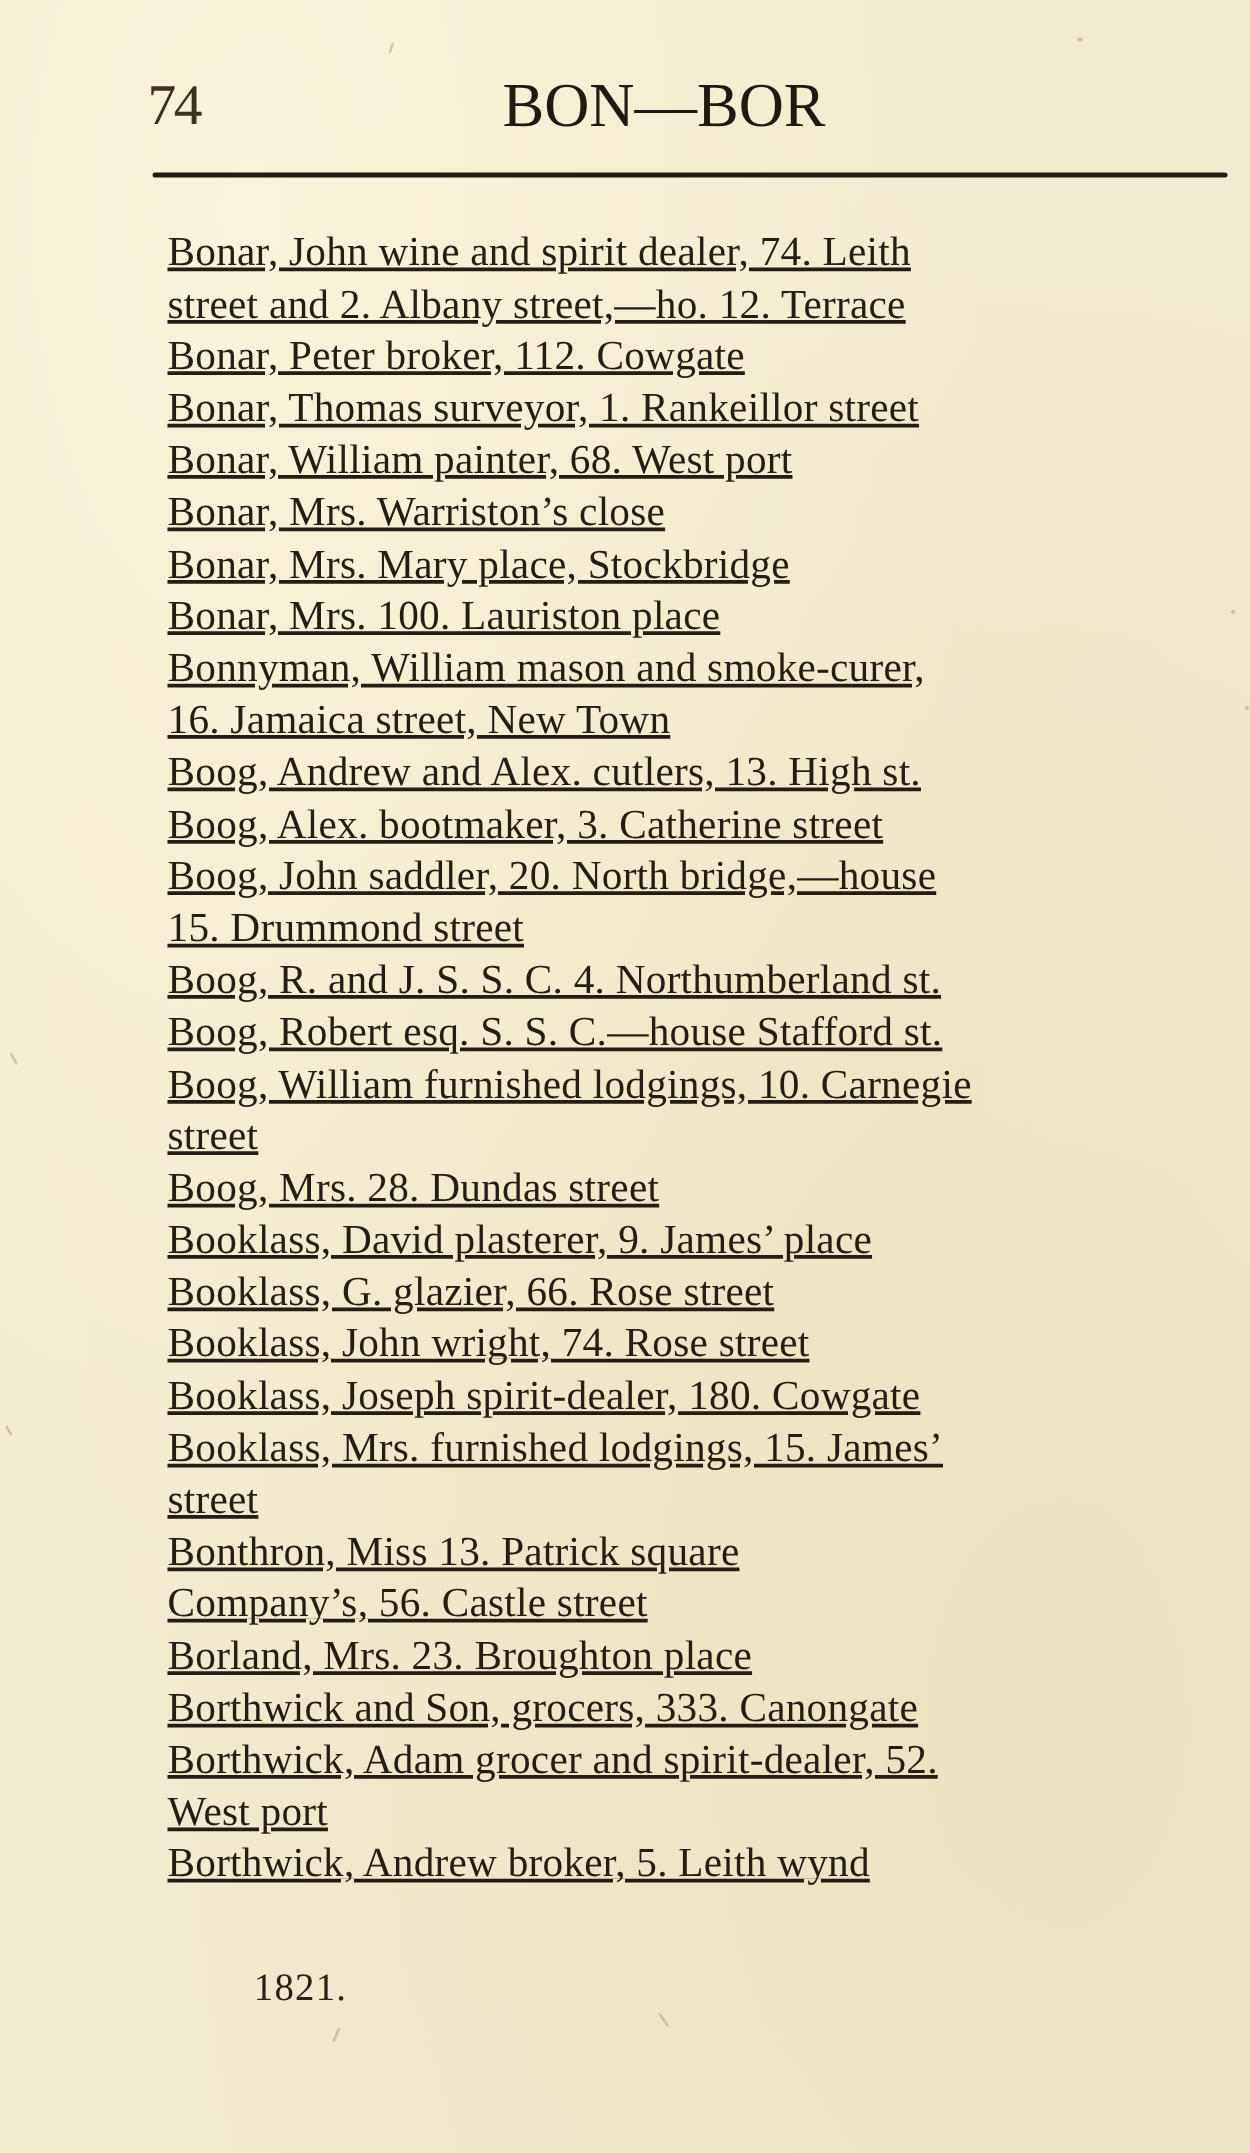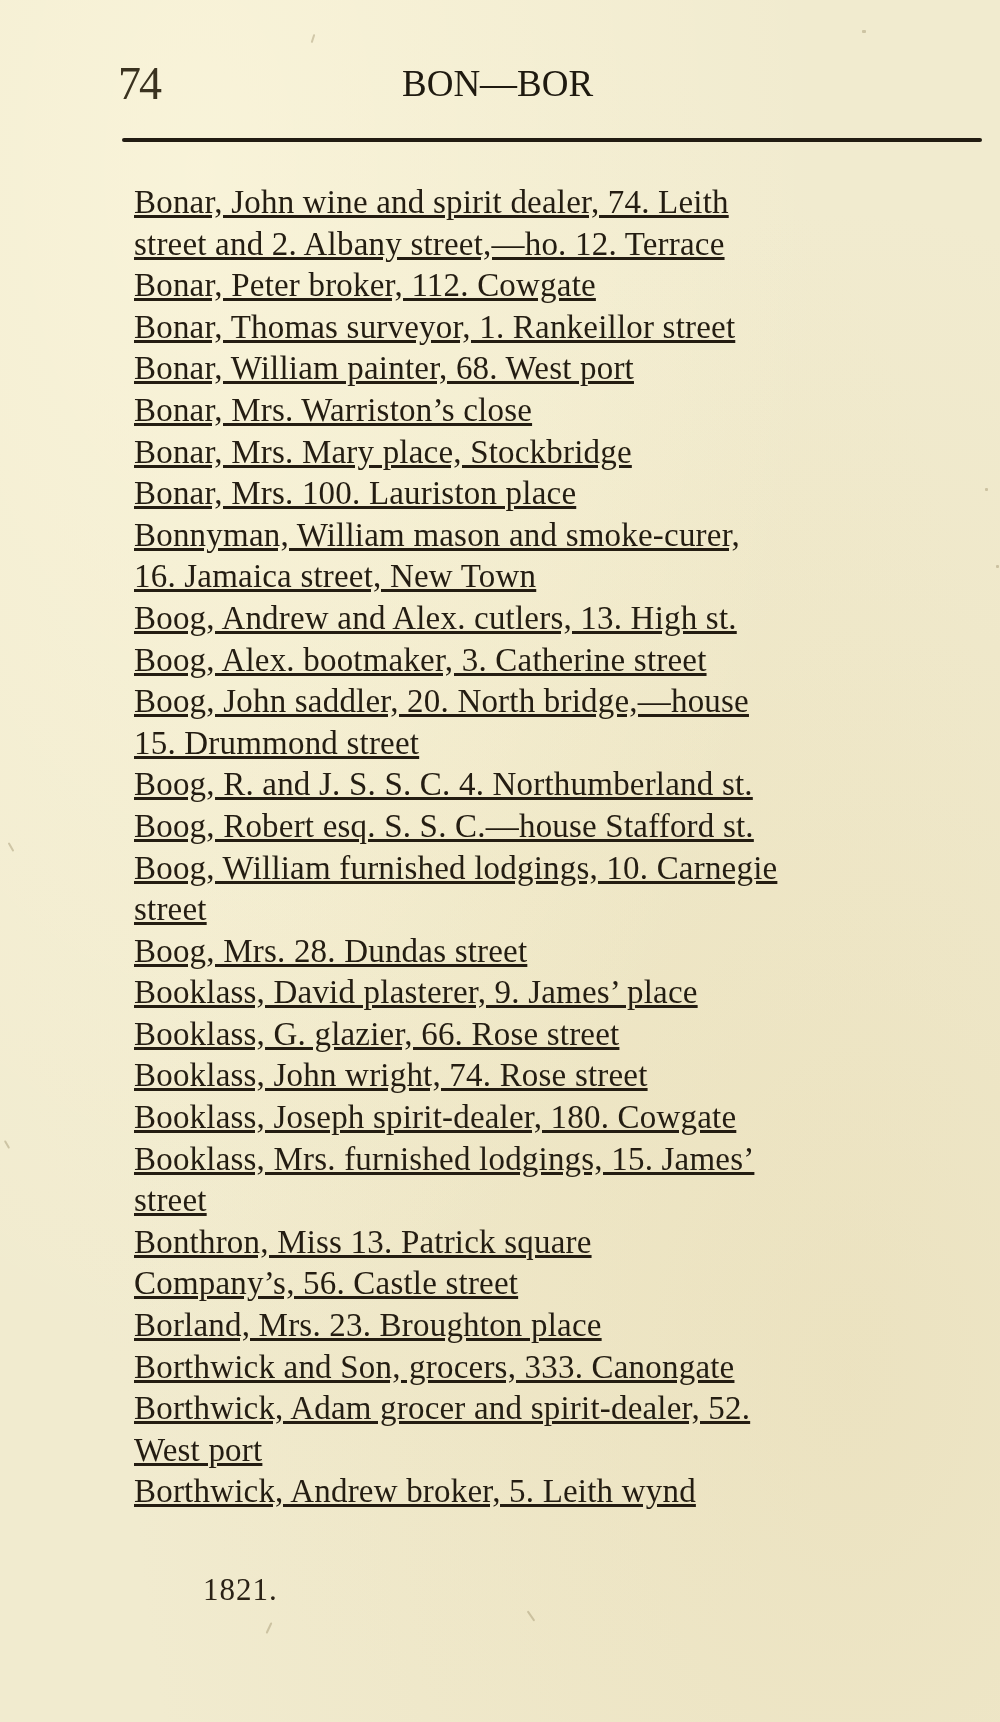--- a/index.html
+++ b/index.html
@@ -39,21 +39,21 @@
       top: 6px;
       font-size: 46px;
       line-height: 52px;
       color: #3a3220;
       letter-spacing: -2px;
     }
     .section-title {
       position: absolute;
       left: 284px;
       top: 4px;
-      font-size: 37px;
+      font-size: 50px;
       line-height: 56px;
       letter-spacing: 0px;
       color: #1f1a10;
     }
     .head-rule {
       position: absolute;
       left: 122px;
       top: 138px;
       width: 860px;
       height: 4px;

